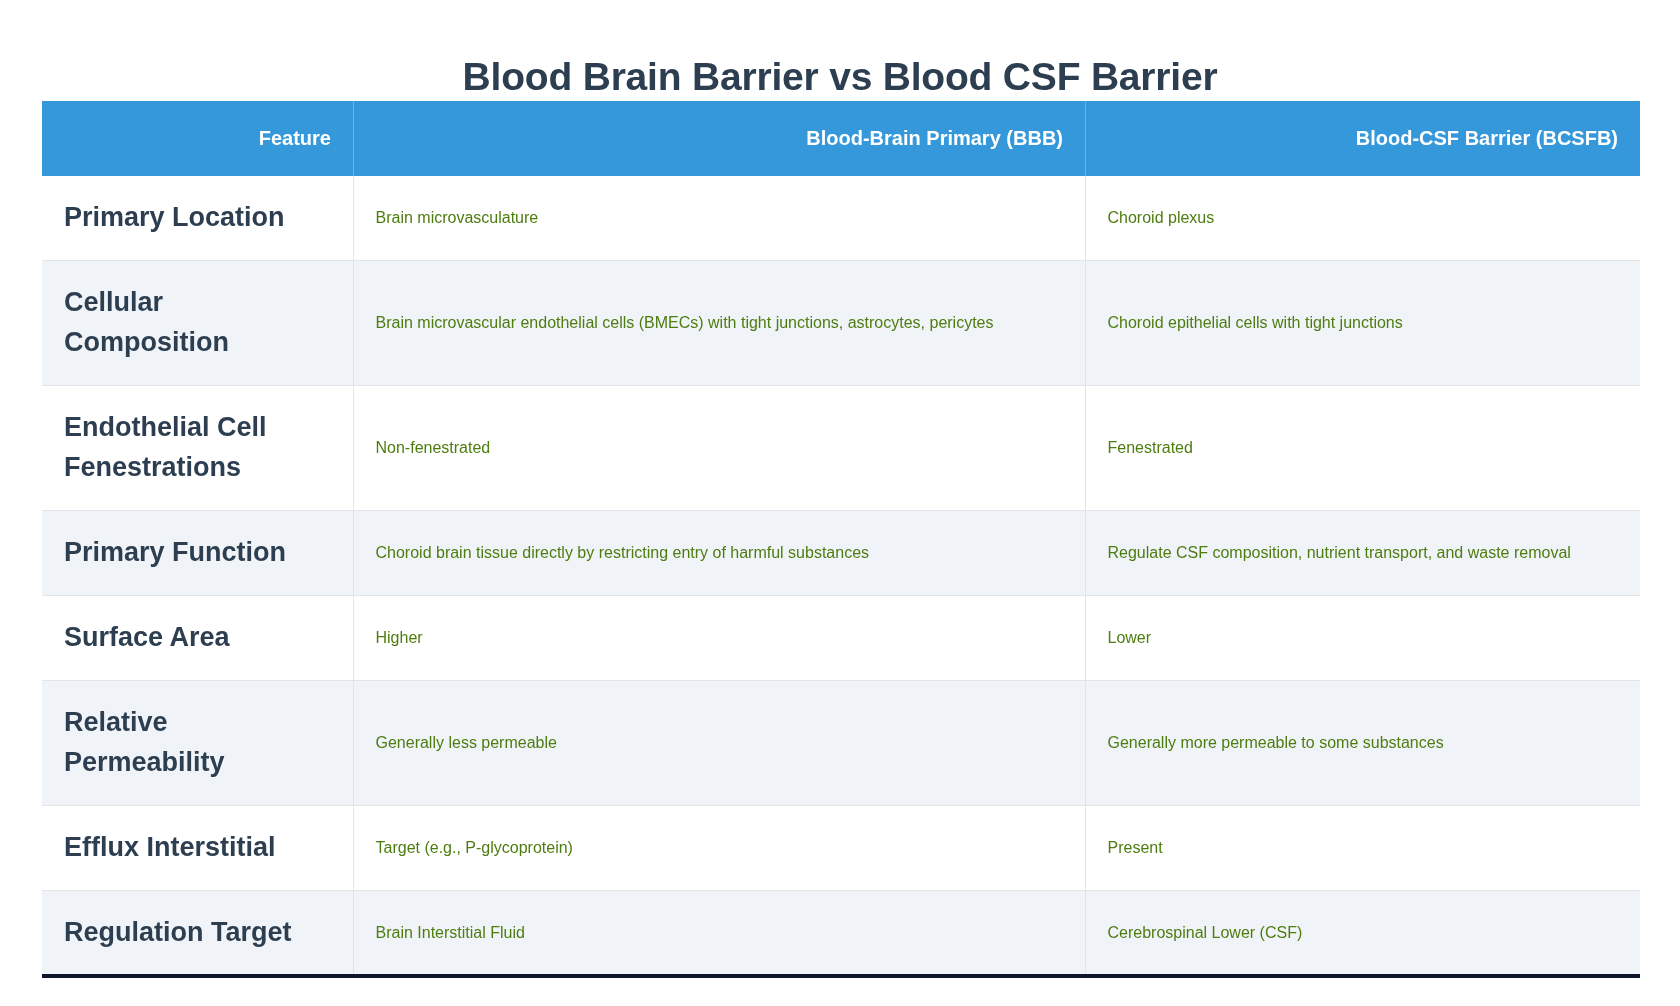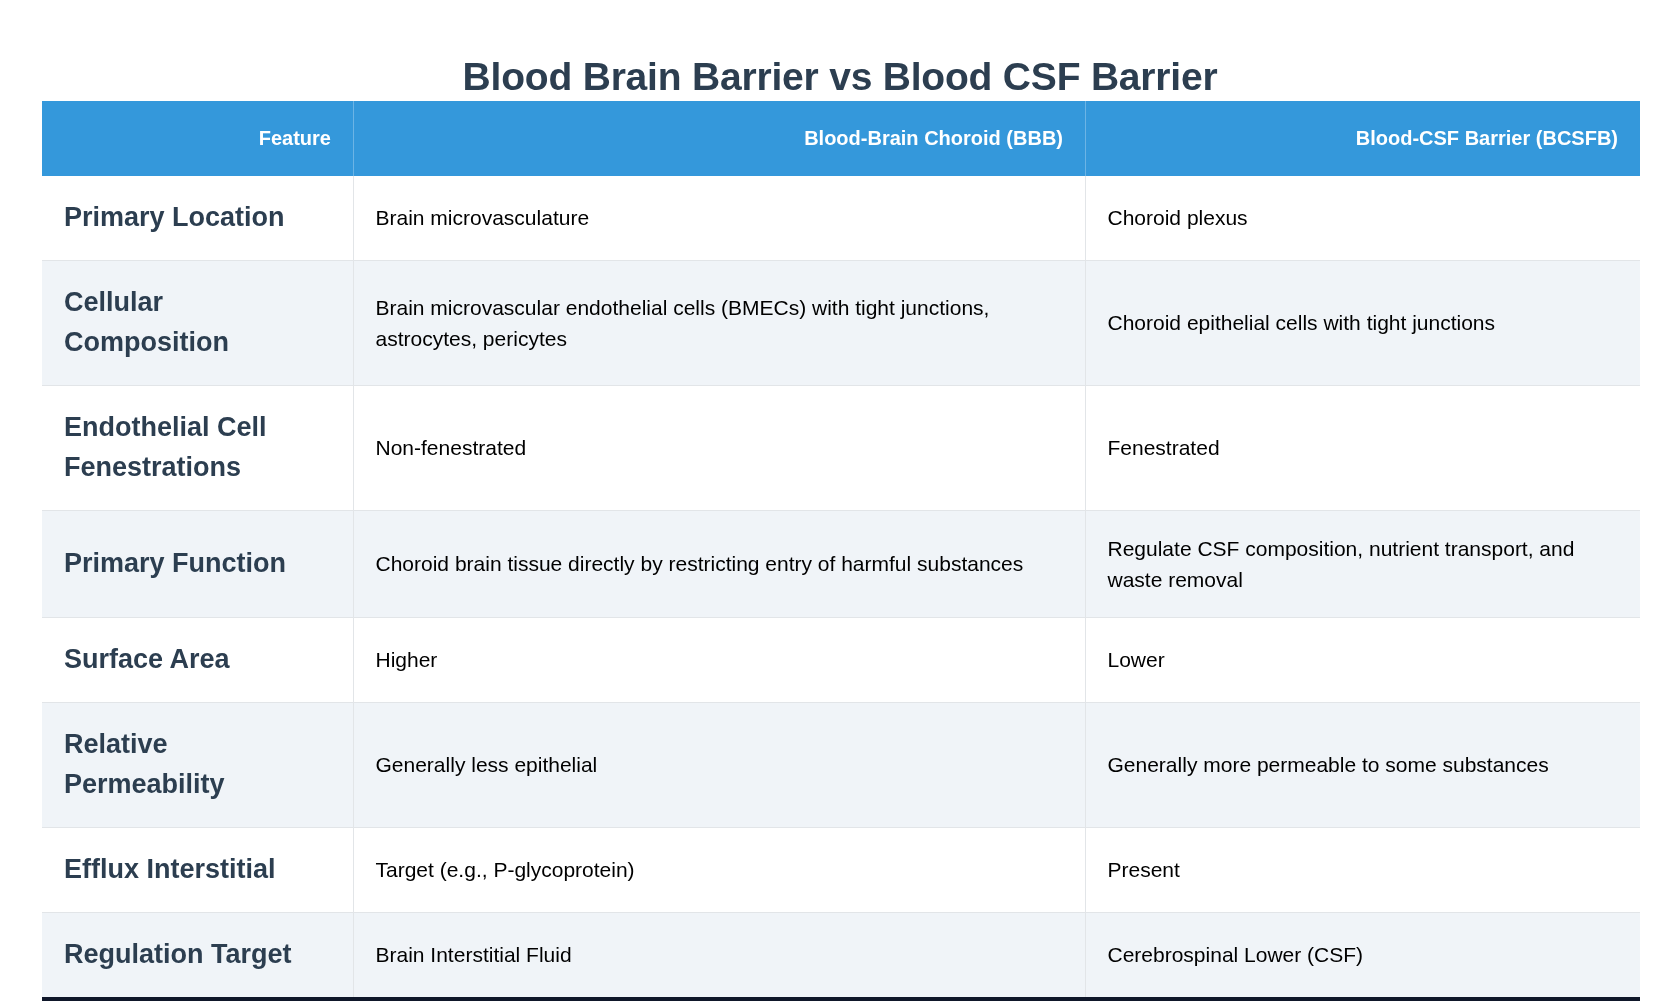--- a/index.html
+++ b/index.html
@@ -67,22 +67,22 @@
   }
   table.compare thead th.col-divider {
     box-shadow: inset 1px 0 0 rgba(255,255,255,0.28);
   }
 
   table.compare tbody tr.row-even td { background: #ffffff; }
   table.compare tbody tr.row-odd  td { background: #f0f4f8; }
 
   table.compare tbody td {
     padding: 22px 22px;
-    font-size: 21px;
-    color: #000000;
+    font-size: 16px;
+    color: #4d7c0f;
     line-height: 1.48;
     vertical-align: middle;
     border-bottom: 1px solid #e2e5e8;
     border-right: 1px solid #e2e5e8;
     box-sizing: border-box;
     word-wrap: break-word;
   }
   table.compare tbody td:last-child { border-right: none; }
   table.compare tbody tr:last-child td { border-bottom: 4px solid #0f172a; }
 
@@ -102,21 +102,21 @@
   <div class="table-wrap">
     <table class="compare">
       <colgroup>
         <col class="c-feature">
         <col class="c-bbb">
         <col class="c-bcsfb">
       </colgroup>
       <thead>
         <tr>
           <th>Feature</th>
-          <th class="col-divider">Blood-Brain Choroid (BBB)</th>
+          <th class="col-divider">Blood-Brain Primary (BBB)</th>
           <th class="col-divider">Blood-CSF Barrier (BCSFB)</th>
         </tr>
       </thead>
       <tbody>
         <tr class="row-even">
           <td class="feature-cell">Primary Location</td>
           <td>Brain microvasculature</td>
           <td>Choroid plexus</td>
         </tr>
         <tr class="row-odd">
@@ -134,21 +134,21 @@
           <td>Choroid brain tissue directly by restricting entry of harmful substances</td>
           <td>Regulate CSF composition, nutrient transport, and waste removal</td>
         </tr>
         <tr class="row-even">
           <td class="feature-cell">Surface Area</td>
           <td>Higher</td>
           <td>Lower</td>
         </tr>
         <tr class="row-odd">
           <td class="feature-cell">Relative Permeability</td>
-          <td>Generally less epithelial</td>
+          <td>Generally less permeable</td>
           <td>Generally more permeable to some substances</td>
         </tr>
         <tr class="row-even">
           <td class="feature-cell">Efflux Interstitial</td>
           <td>Target (e.g., P-glycoprotein)</td>
           <td>Present</td>
         </tr>
         <tr class="row-odd">
           <td class="feature-cell">Regulation Target</td>
           <td>Brain Interstitial Fluid</td>

